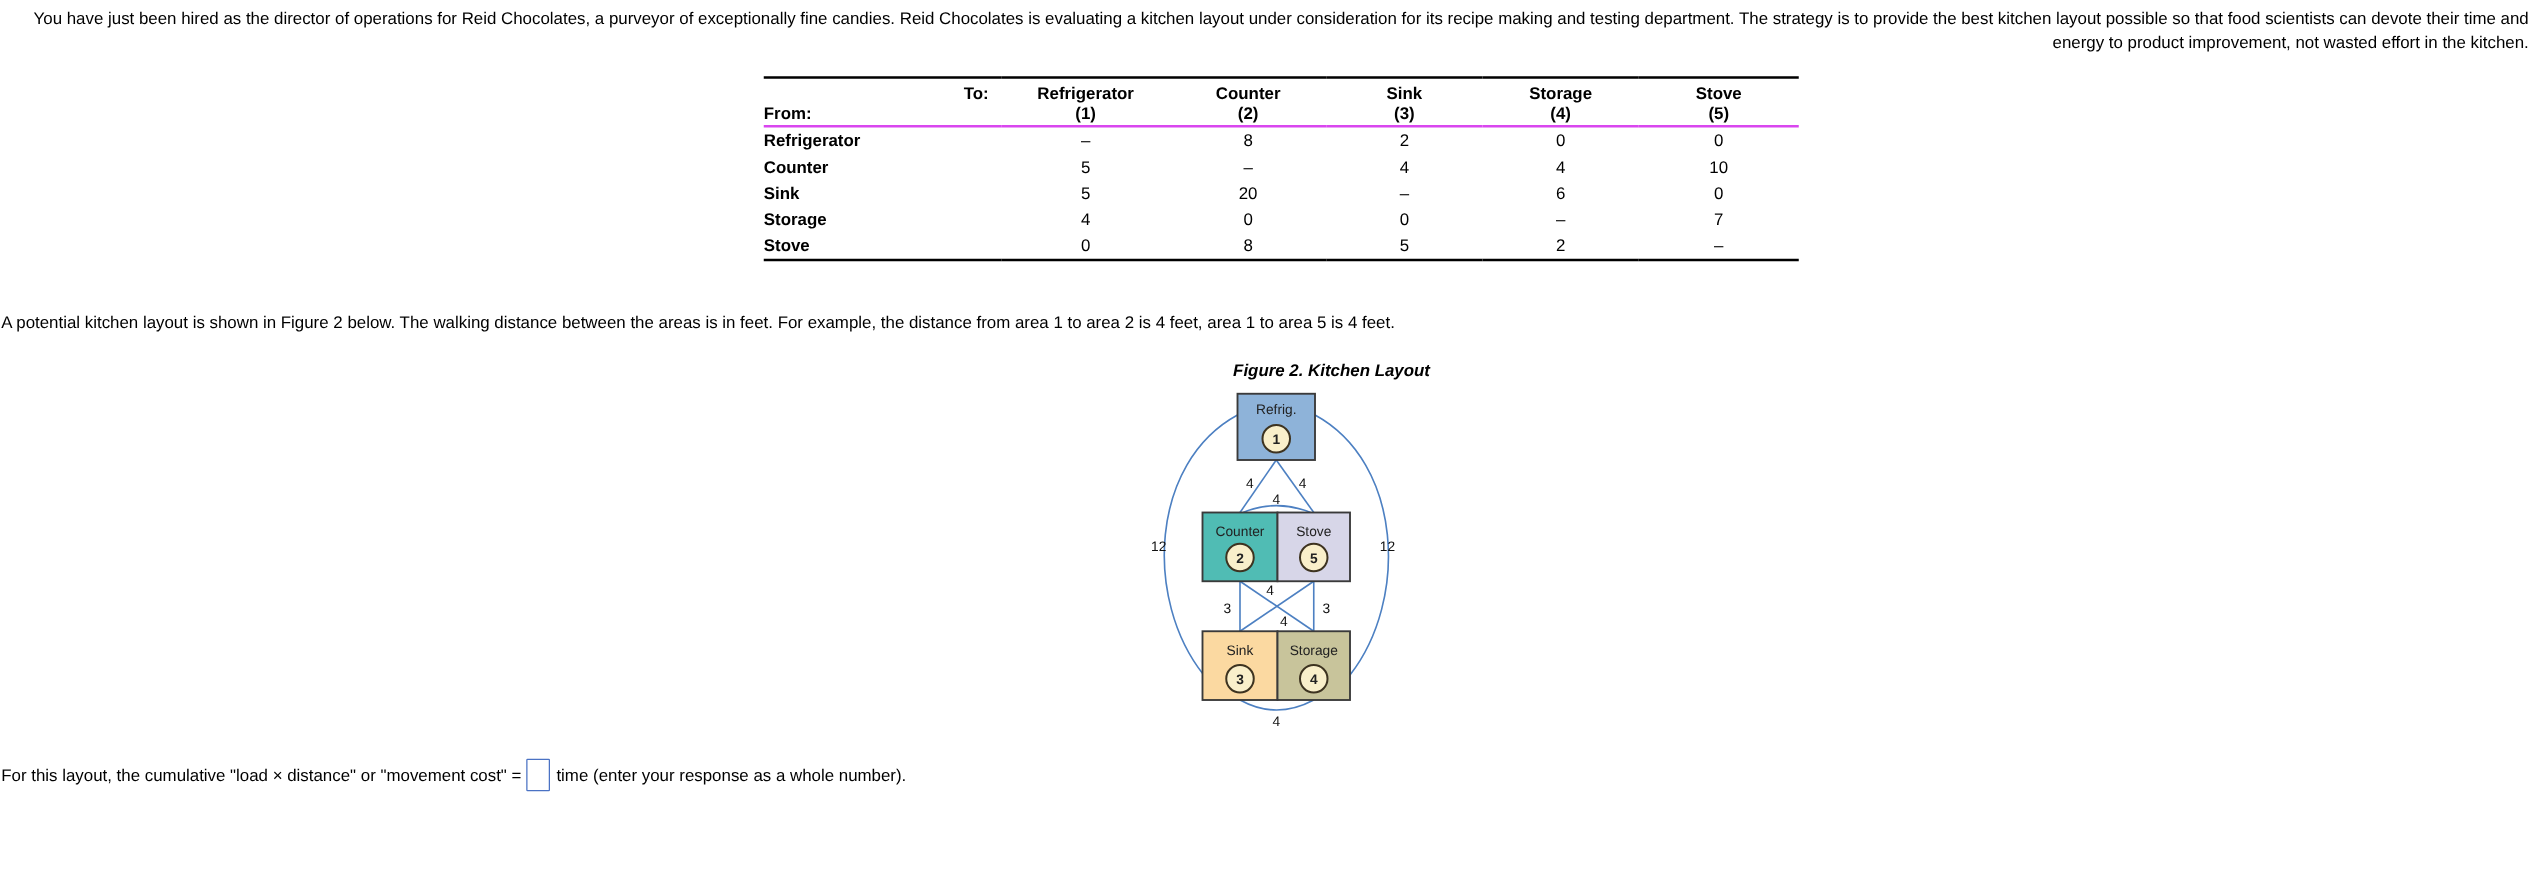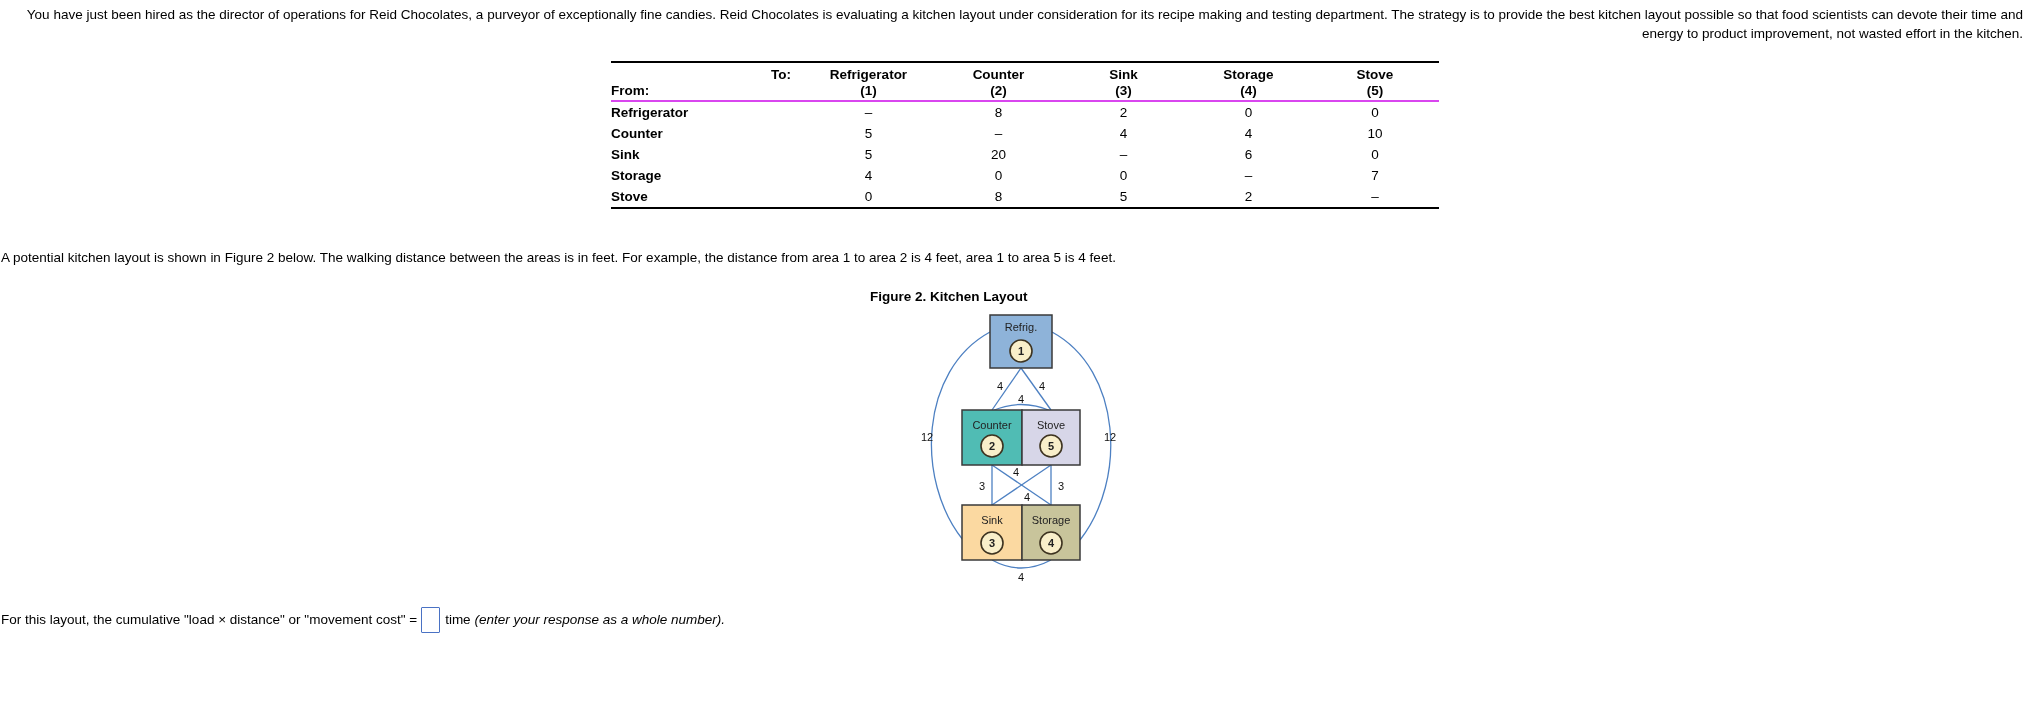--- a/index.html
+++ b/index.html
@@ -17,38 +17,38 @@
   .fig1 .h1 td{padding-top:3px;height:16px;font-weight:bold;}
   .fig1 .h2 td{height:16px;font-weight:bold;border-bottom:2px solid #d946ef;padding-bottom:2px;}
   .fig1 tbody td{height:21px;}
   .fig1 .to{text-align:right;padding-right:10px;margin-top:24px;}
   .fig1 .from,.fig1 .rl{text-align:left;font-weight:bold;}
   .fig1 .ch,.fig1 .v{text-align:center;}
 
   .para2{position:absolute;left:1px;top:250px;width:2000px;}
 
   
-  .fig2-title{position:absolute;left:870px;top:289px;width:236px;text-align:left;font-weight:bold;}
+  .fig2-title{position:absolute;left:908px;top:289px;width:236px;text-align:right;font-weight:bold;font-style:italic;}
   .fig2-svg{position:absolute;left:880px;top:306px;}
   .edge{fill:none;stroke:#4d80c2;stroke-width:1.3;}
   .kbox{stroke:#3a3a3a;stroke-width:1.5;}
   .boxlbl{font-family:"Liberation Sans",sans-serif;font-size:11px;fill:#222;text-anchor:middle;}
   .numcirc{fill:#f9efca;stroke:#3d3320;stroke-width:1.6;}
   .numlbl{font-family:"Liberation Sans",sans-serif;font-size:11px;font-weight:bold;fill:#222;text-anchor:middle;}
   .elbl{font-family:"Liberation Sans",sans-serif;font-size:11px;fill:#111;}
   .mid{text-anchor:middle;} .endA{text-anchor:end;} .startA{text-anchor:start;}
 
   
   .question{position:absolute;left:1px;top:606px;line-height:28px;white-space:nowrap;}
   .question .seg{vertical-align:middle;}
   .answer-box{display:inline-block;vertical-align:middle;width:17px;height:24px;
               border:1.5px solid #4a72c4;border-radius:1px;background:#fff;
               margin:0 5px 0 4px;padding:0;font-size:13.5px;text-align:center;
               font-family:"Liberation Sans",sans-serif;}
-  .hint{font-style:italic;}
+  .hint{}
 </style>
 </head>
 <body>
 
 <div class="intro">You have just been hired as the director of operations for Reid Chocolates, a purveyor of exceptionally fine candies. Reid Chocolates is evaluating a kitchen layout under consideration for its recipe making and testing department. The strategy is to provide the best kitchen layout possible so that food scientists can devote their time and energy to product improvement, not wasted effort in the kitchen.</div>
 
 <div class="fig1">
   <table>
     <colgroup>
       <col style="width:190px">

